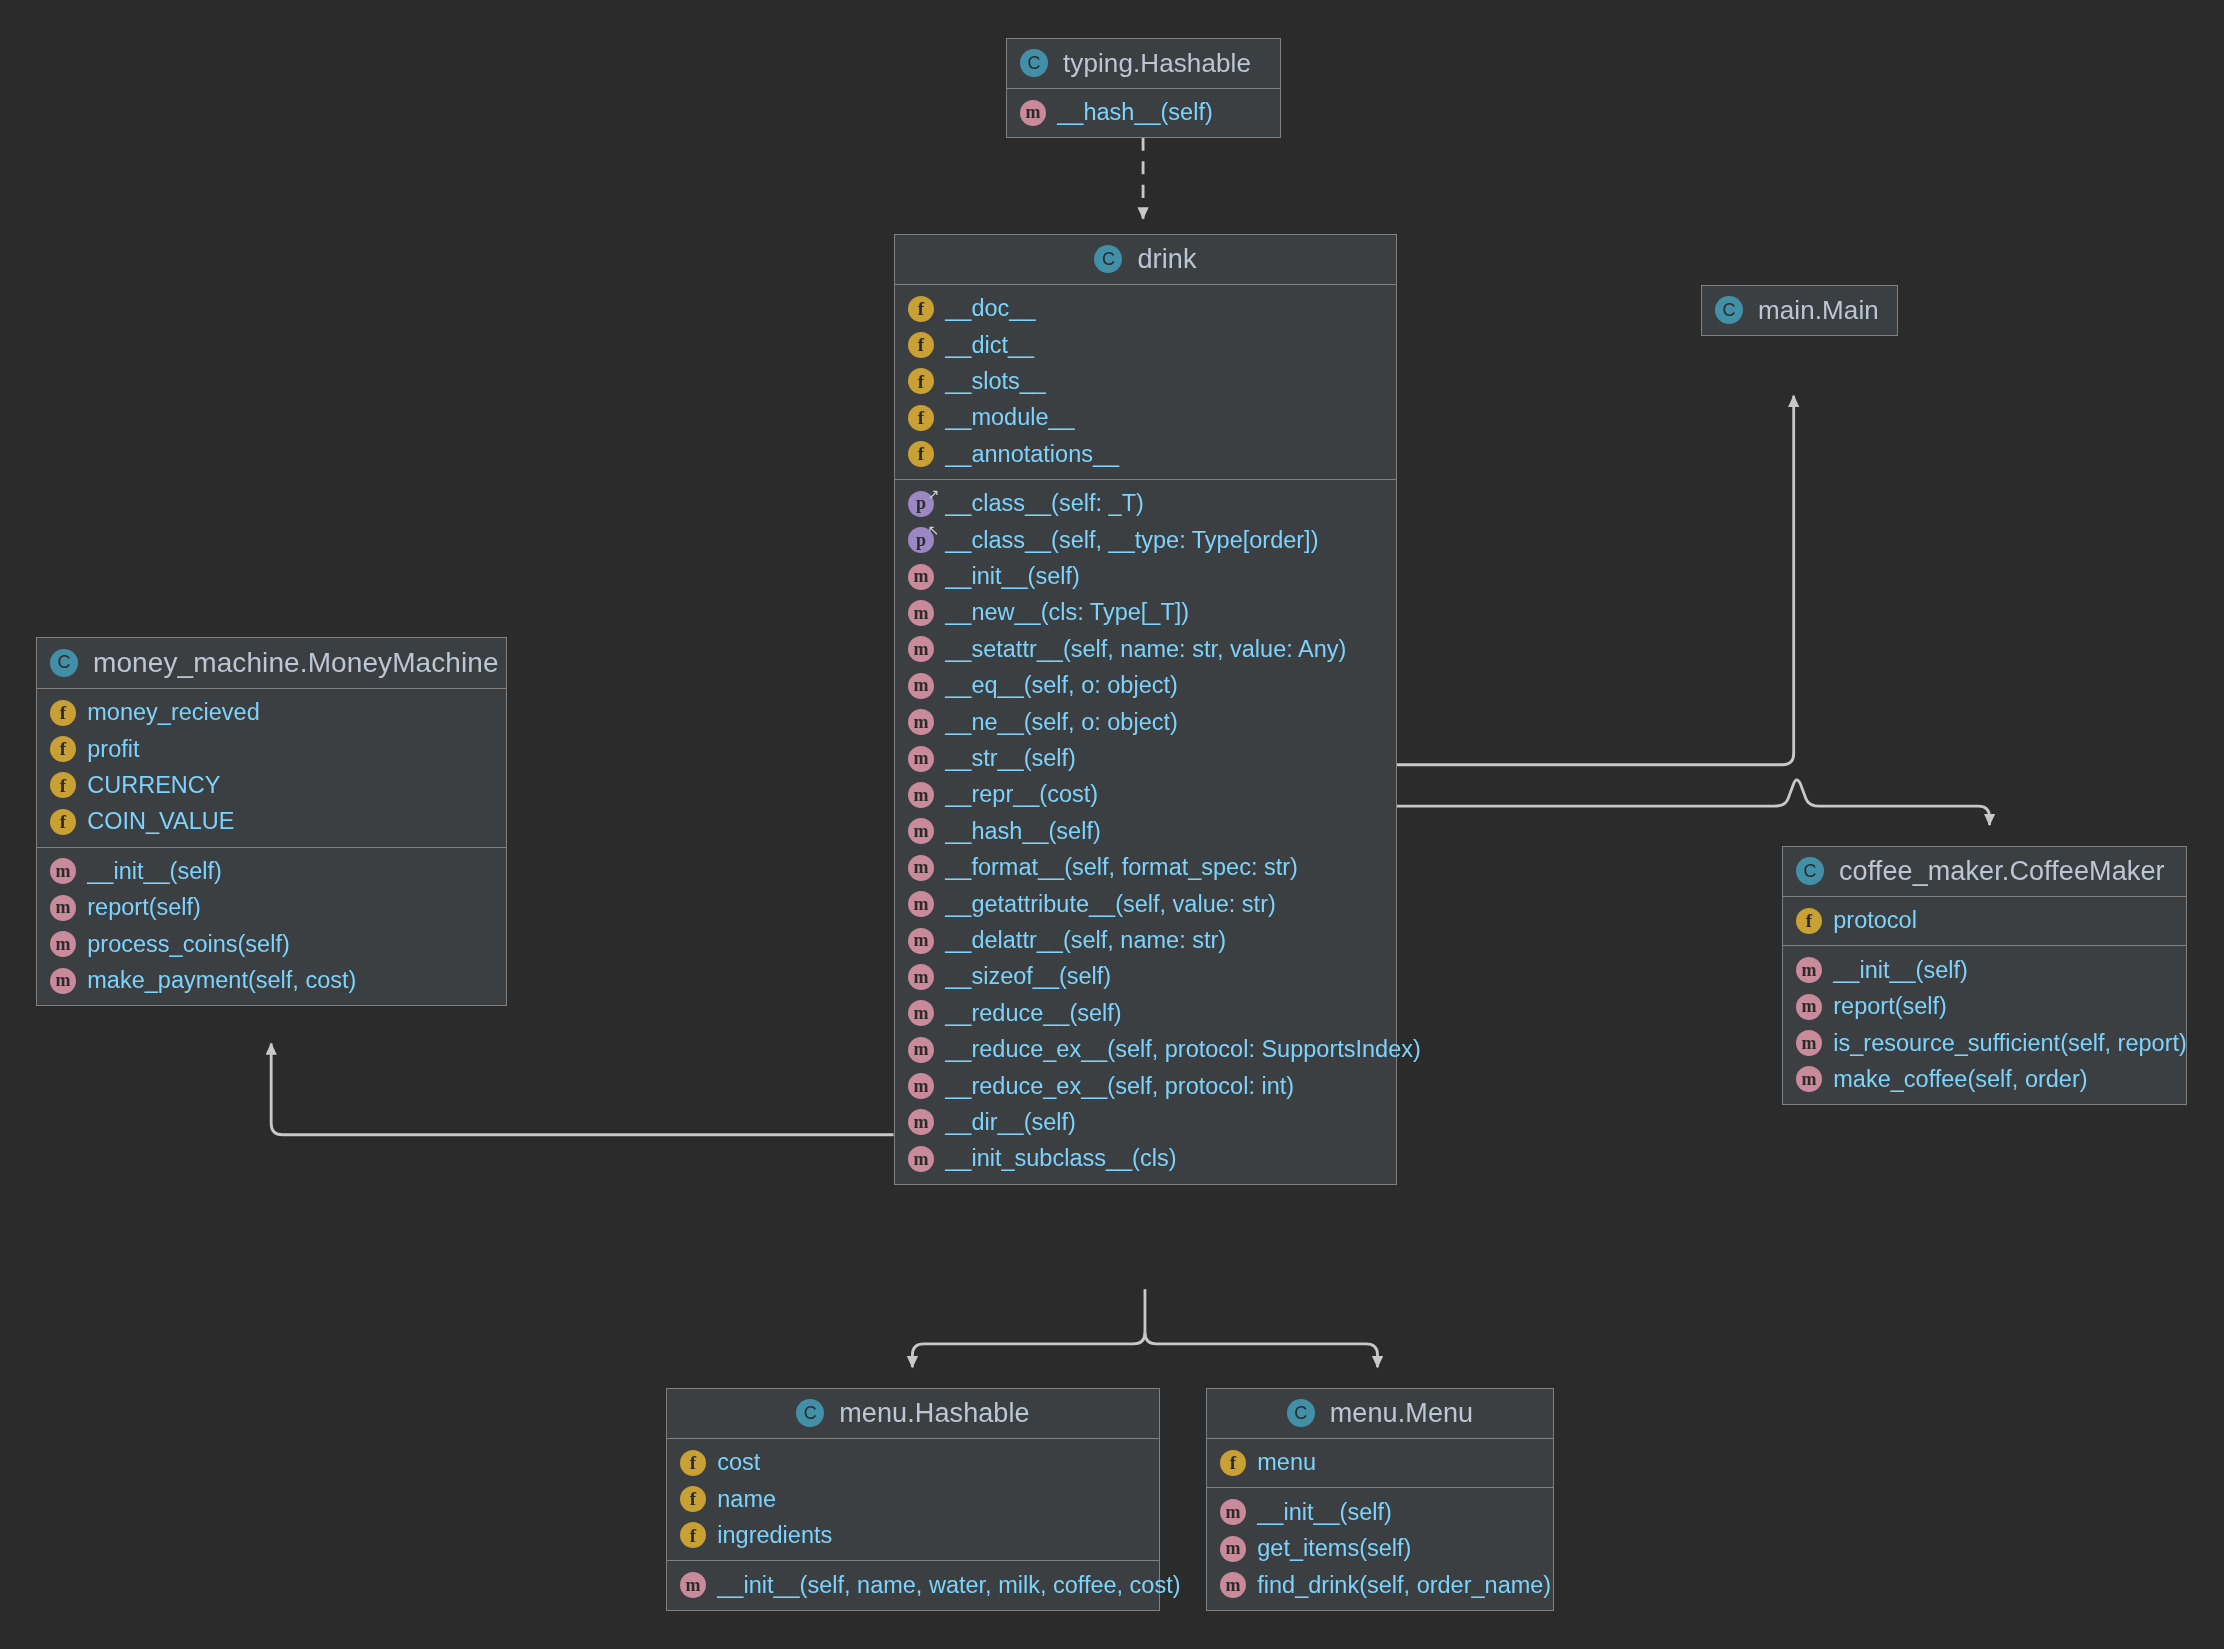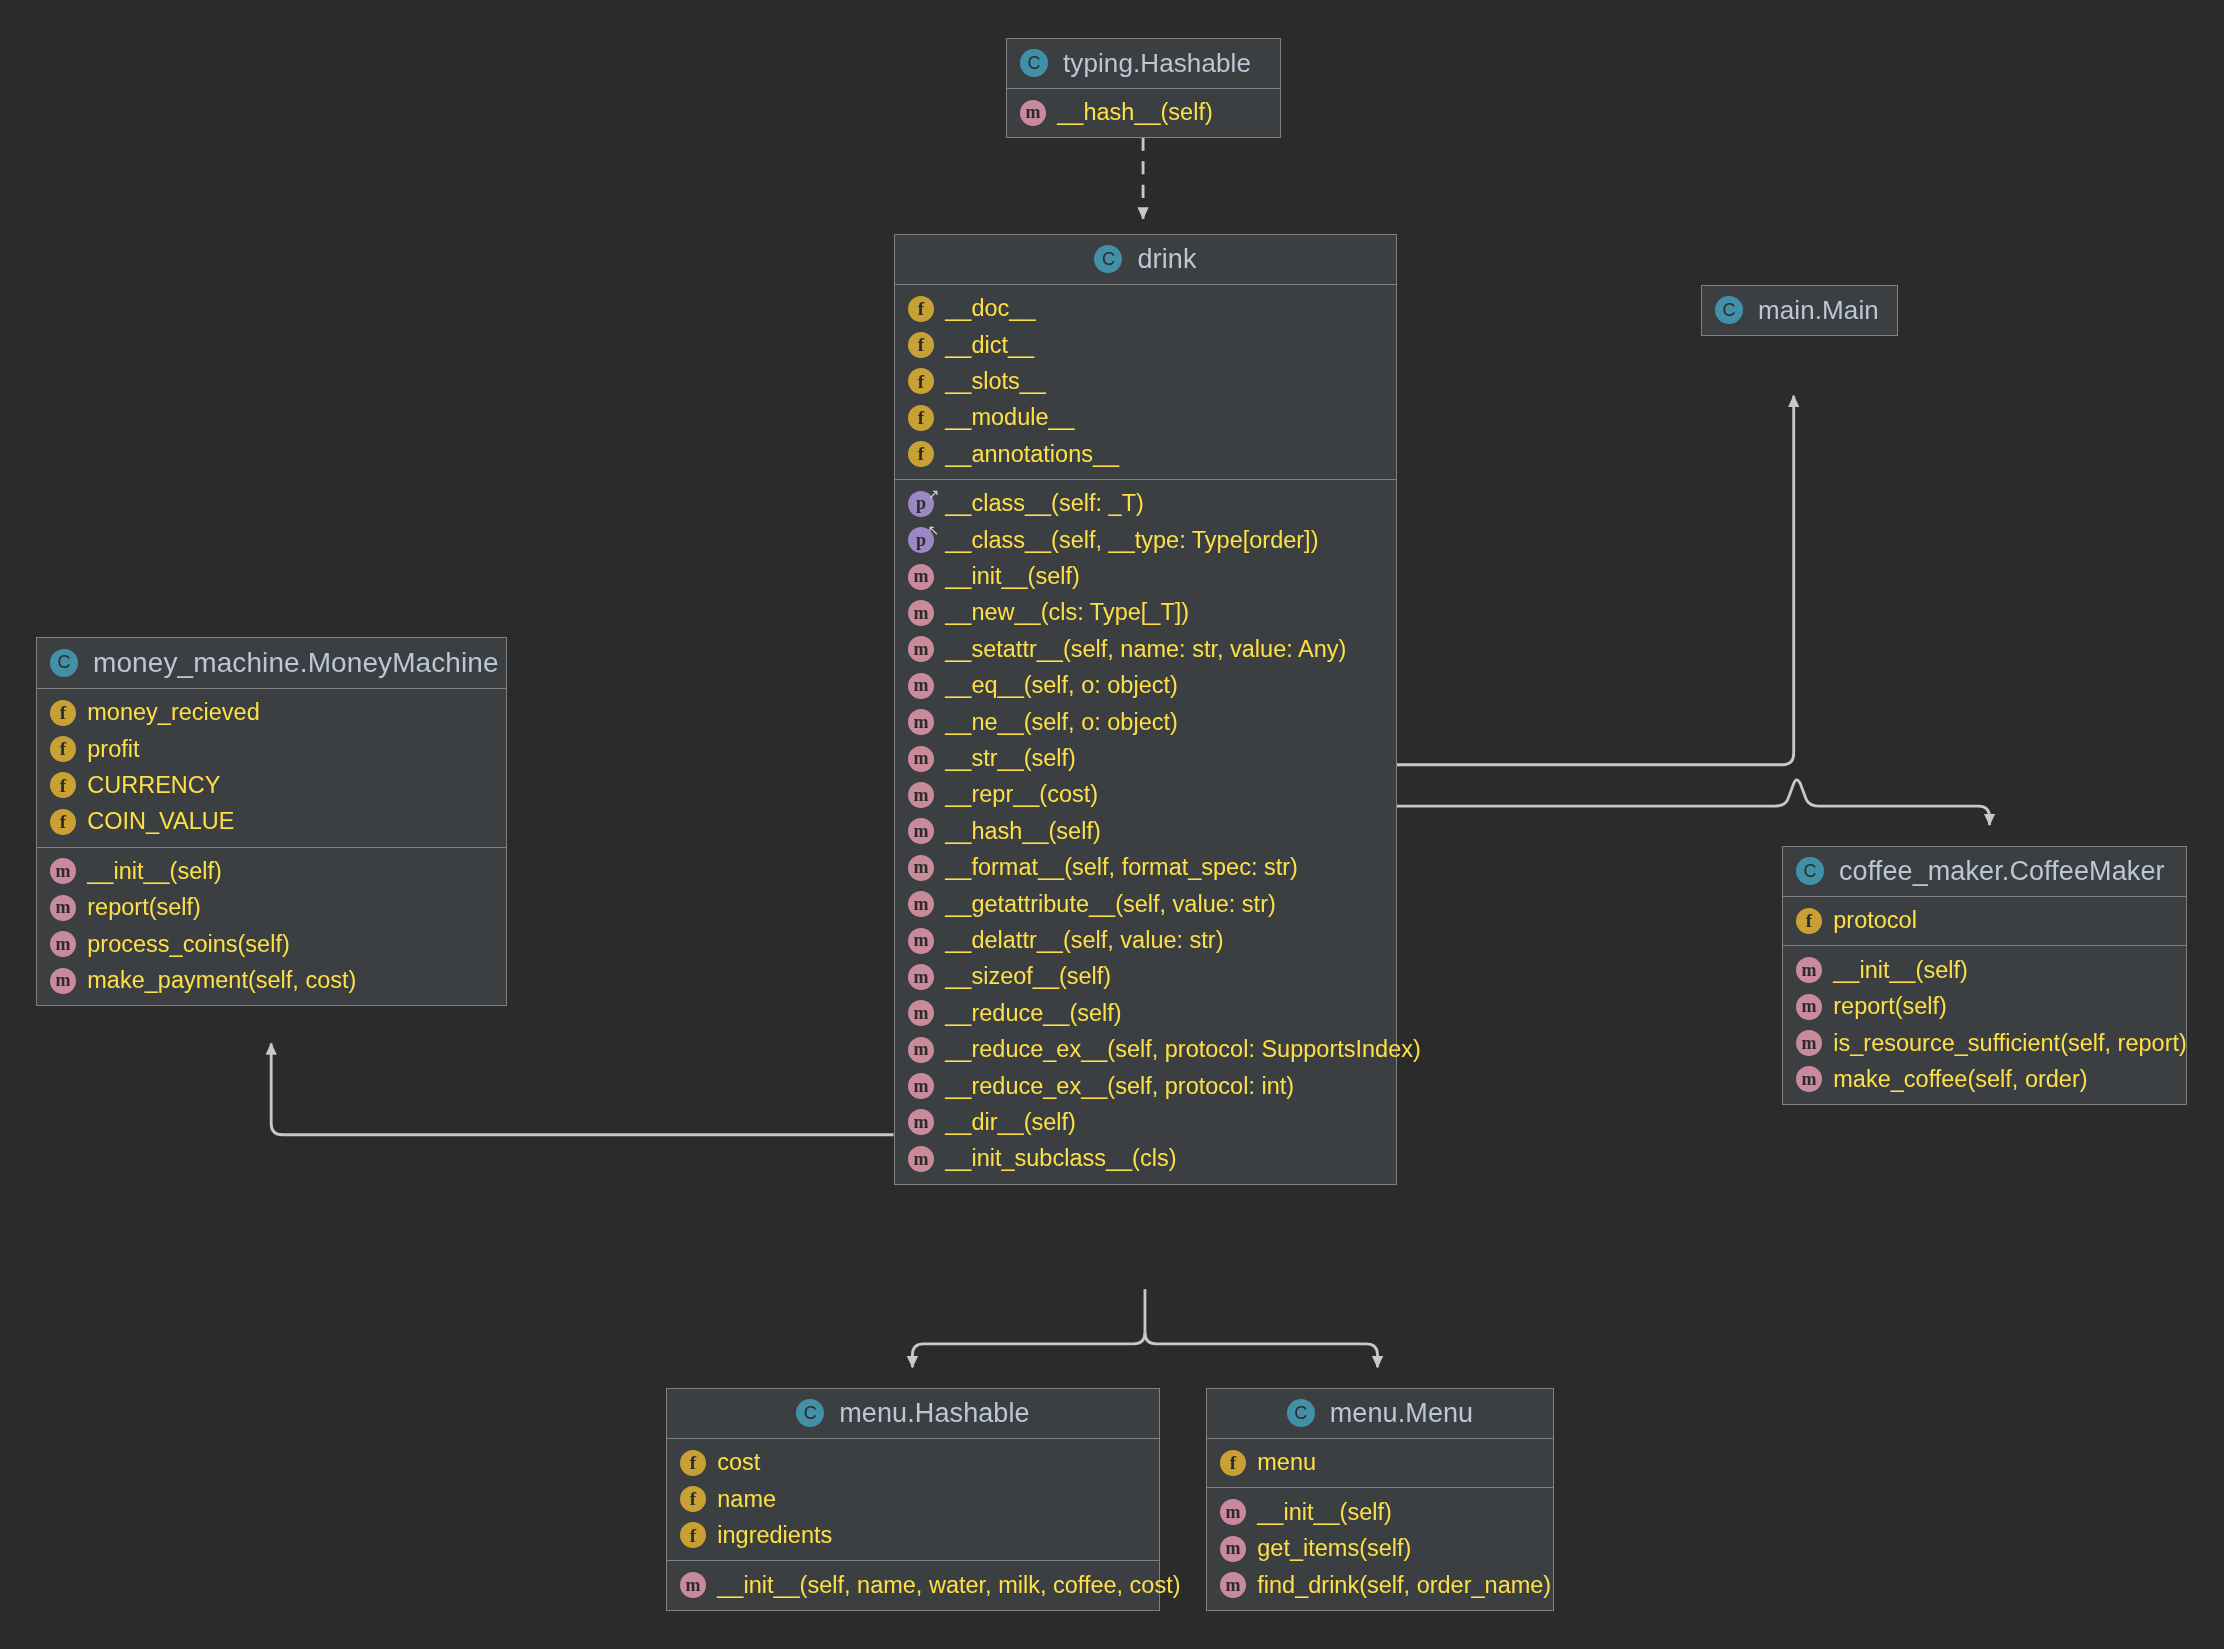--- a/index.html
+++ b/index.html
@@ -60,21 +60,21 @@
 
   .member-row {
     display: flex;
     align-items: center;
     padding: 4.7px 17px 4.7px 13px;
     font-size: 23.5px;
     white-space: nowrap;
     line-height: 1.15;
   }
   .member-label {
-    color: #fde047;
+    color: #7dd3fc;
   }
 
   
   .icon {
     position: relative;
     flex: 0 0 auto;
     display: inline-flex;
     align-items: center;
     justify-content: center;
     border-radius: 50%;
@@ -266,21 +266,21 @@
       <div class="member-row">
         <span class="icon icon-method">m</span>
         <span class="member-label">__format__(self, format_spec: str)</span>
       </div>
       <div class="member-row">
         <span class="icon icon-method">m</span>
         <span class="member-label">__getattribute__(self, value: str)</span>
       </div>
       <div class="member-row">
         <span class="icon icon-method">m</span>
-        <span class="member-label">__delattr__(self, value: str)</span>
+        <span class="member-label">__delattr__(self, name: str)</span>
       </div>
       <div class="member-row">
         <span class="icon icon-method">m</span>
         <span class="member-label">__sizeof__(self)</span>
       </div>
       <div class="member-row">
         <span class="icon icon-method">m</span>
         <span class="member-label">__reduce__(self)</span>
       </div>
       <div class="member-row">

